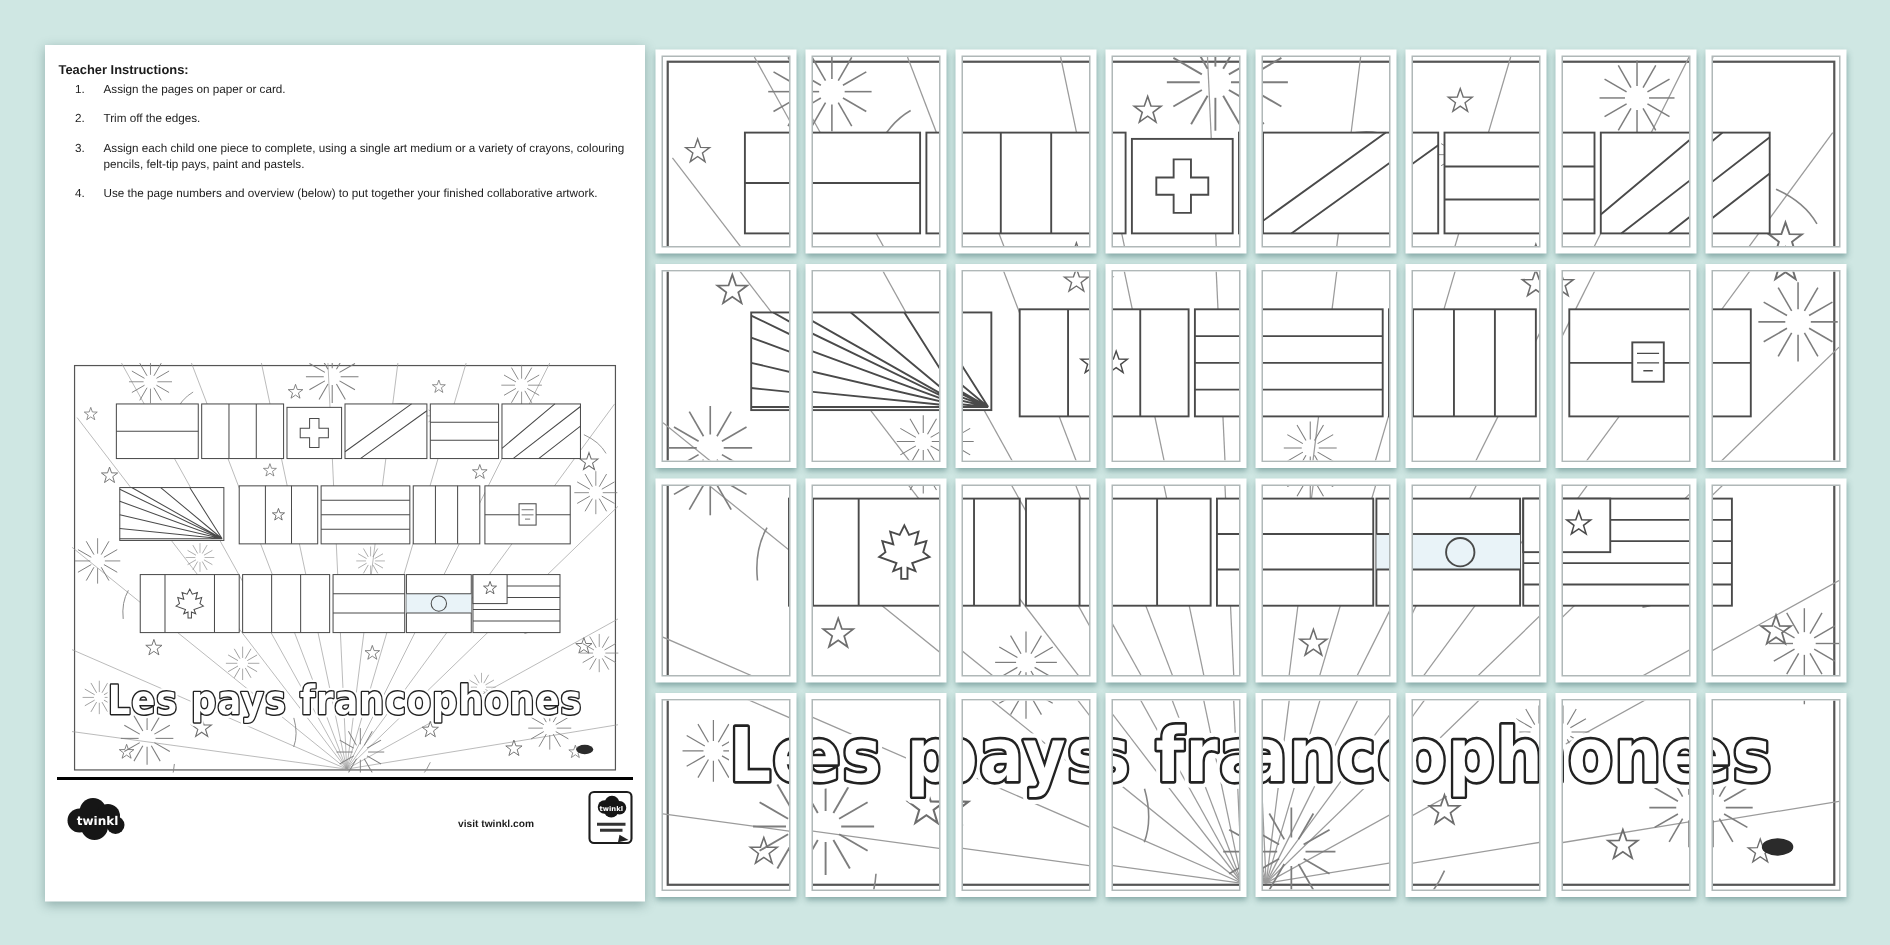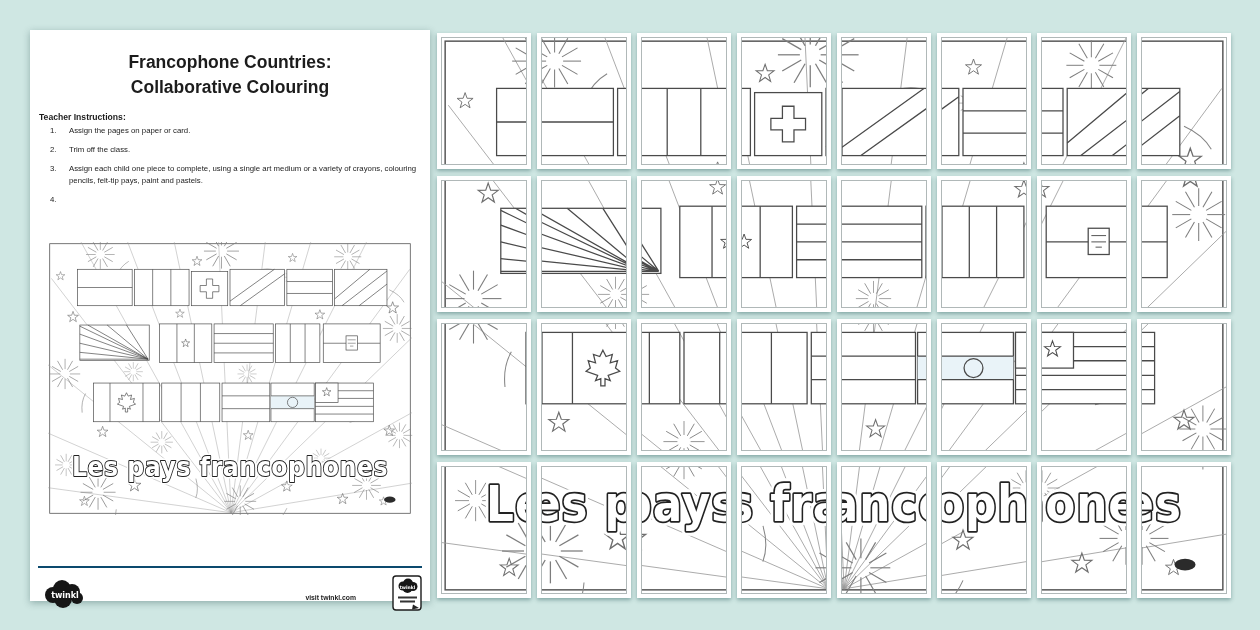--- a/index.html
+++ b/index.html
@@ -12,21 +12,21 @@
   .page h1{margin:20px 10px 0;text-align:center;font-size:17.5px;line-height:1.45;color:#1c1c1c;}
   .page h1 span{display:block;}
   .instr{margin:11px 9px 0;color:#1c1c1c;}
   .instr .head{font-size:8.6px;font-weight:bold;margin:0 0 3px;}
   .instr .intro{font-size:7.8px;margin:0 0 6px;line-height:1.5;}
   #steps-list{list-style:none;margin:0;padding:0 4px 0 11px;font-size:7.8px;}
   #steps-list li{display:flex;gap:9px;margin-bottom:8px;line-height:1.45;}
   #steps-list .num{flex:0 0 10px;}
   .preview{position:absolute;left:10px;top:212px;width:380px;height:273px;}
   .preview svg{width:100%;height:100%;display:block;}
-  .footer{position:absolute;left:8px;right:8px;top:536px;border-top:2px solid #0c4a6e;}
+  .footer{position:absolute;left:8px;right:8px;top:488px;border-top:2px solid #000000;}
   .logo{position:absolute;left:3px;top:9px;}
   .visit{position:absolute;right:66px;top:26px;font-size:6.8px;font-weight:bold;color:#1c1c1c;}
   .badge{position:absolute;right:0;top:7px;}
 
   
   .grid{position:absolute;left:437px;top:33px;display:grid;
         grid-template-columns:repeat(8,94px);grid-auto-rows:136px;gap:7px 6px;}
   .card{background:#fff;box-shadow:0 2px 4px rgba(40,90,90,.45);padding:4px;display:flex;}
   .card-inner{flex:1;border:1px solid #b0b8b8;overflow:hidden;background:#fff;}
   .card-inner svg{width:100%;height:100%;display:block;}
@@ -180,41 +180,38 @@
       <text class="art-caption" x="320" y="411" text-anchor="middle" font-size="47" textLength="556" lengthAdjust="spacingAndGlyphs" fill="#ffffff" stroke="#222222" stroke-width="3.4" paint-order="stroke" stroke-linejoin="round">Les pays francophones</text>
 
       <ellipse cx="601" cy="453" rx="10" ry="5.5" fill="#2b2b2b"></ellipse>
     </g>
   </defs>
 </svg>
 
 <div class="stage" style="background: rgb(207, 231, 227);">
 
   <div class="page">
-    <h1>
-      <span>Francophone Countries:</span>
-      <span>Collaborative Colouring</span>
-    </h1>
     <div class="instr">
       <p class="head">Teacher Instructions:</p>
       <ol id="steps-list">
           <li>
             <span class="num">1.</span>
             <span class="txt">Assign the pages on paper or card.</span>
           </li>
           <li>
             <span class="num">2.</span>
-            <span class="txt">Trim off the class.</span>
+            <span class="txt">Trim off the edges.</span>
           </li>
           <li>
             <span class="num">3.</span>
             <span class="txt">Assign each child one piece to complete, using a single art medium or a variety of crayons, colouring pencils, felt-tip pays, paint and pastels.</span>
           </li>
           <li>
             <span class="num">4.</span>
+            <span class="txt">Use the page numbers and overview (below) to put together your finished collaborative artwork.</span>
           </li>
         </ol>
     </div>
     <div class="preview">
       <svg viewBox="0 0 640 480" preserveAspectRatio="xMidYMid meet">
         <use href="#artwork-g"></use>
       </svg>
     </div>
     <div class="footer">
       <div class="logo">

